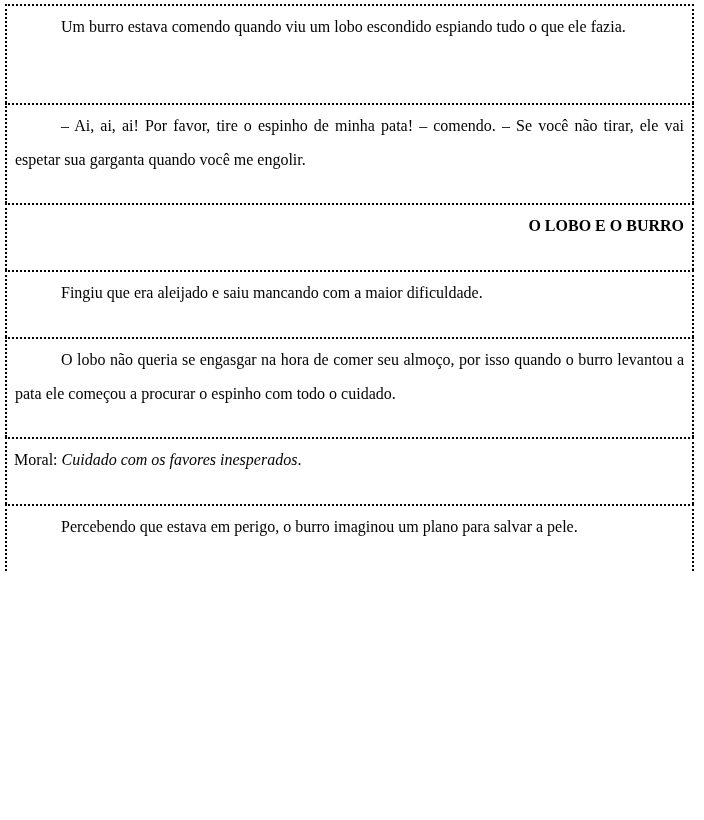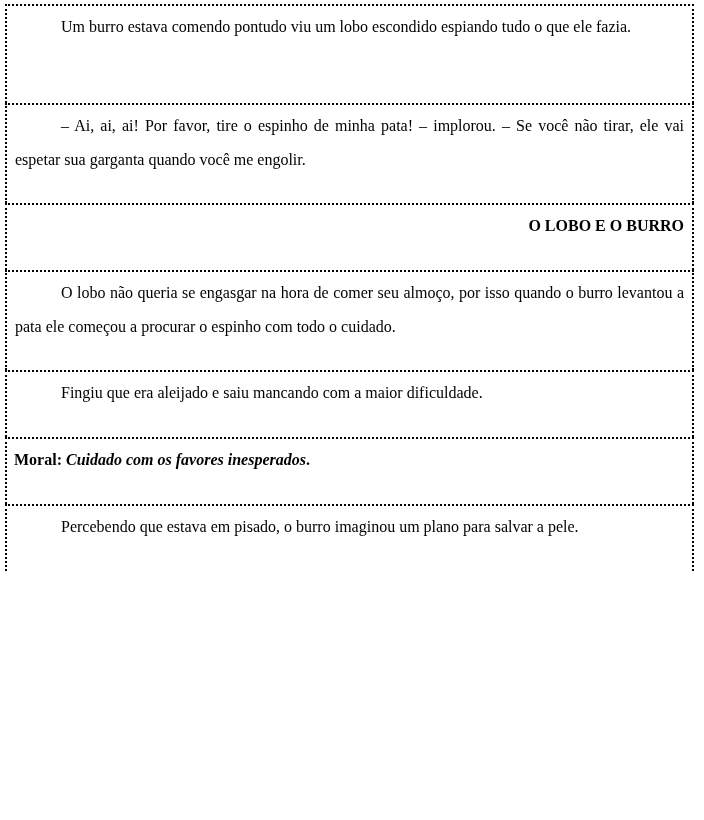--- a/index.html
+++ b/index.html
@@ -34,60 +34,59 @@
     }
     .strip.last {
       border-bottom: 2px dotted #000;
     }
     .strip p {
       margin: 0;
       text-indent: 46px;
     }
     .strip p.noindent {
       text-indent: 0;
-      font-weight: bold;
     }
     .strip.title p {
       text-align: right;
       text-indent: 0;
       font-weight: bold;
     }
     .strip .italic {
       font-style: italic;
     }
   </style>
 </head>
 <body>
 
 <div class="strips">
 
   <div class="strip" style="height:99px">
-    <p>Um burro estava comendo pontudo viu um lobo escondido espiando tudo o que ele fazia.</p>
+    <p>Um burro estava comendo quando viu um lobo escondido espiando tudo o que ele fazia.</p>
   </div>
 
   <div class="strip" style="height:100px">
-    <p>– Ai, ai, ai! Por favor, tire o espinho de minha pata! – implorou. – Se você não tirar, ele vai espetar sua garganta quando você me engolir.</p>
+    <p>– Ai, ai, ai! Por favor, tire o espinho de minha pata! – comendo. – Se você não tirar, ele vai espetar sua garganta quando você me engolir.</p>
   </div>
 
   <div class="strip title" style="height:67px">
     <p>O LOBO E O BURRO</p>
   </div>
 
+  <div class="strip" style="height:67px">
+    <p>Fingiu que era aleijado e saiu mancando com a maior dificuldade.</p>
+  </div>
+
   <div class="strip" style="height:100px">
     <p>O lobo não queria se engasgar na hora de comer seu almoço, por isso quando o burro levantou a pata ele começou a procurar o espinho com todo o cuidado.</p>
-  </div>
-
-  <div class="strip" style="height:67px">
-    <p>Fingiu que era aleijado e saiu mancando com a maior dificuldade.</p>
   </div>
 
   <div class="strip" style="height:67px; padding-left:7px">
     <p class="noindent"><span>Moral: </span><span class="italic">Cuidado com os favores inesperados</span><span>.</span></p>
   </div>
 
 
   <div class="strip" style="height:67px">
-    <p>Percebendo que estava em pisado, o burro imaginou um plano para salvar a pele.</p>
+    <p>Percebendo que estava em perigo, o burro imaginou um plano para salvar a pele.</p>
   </div>
 
 
 
 </div>
 
 </body></html>

